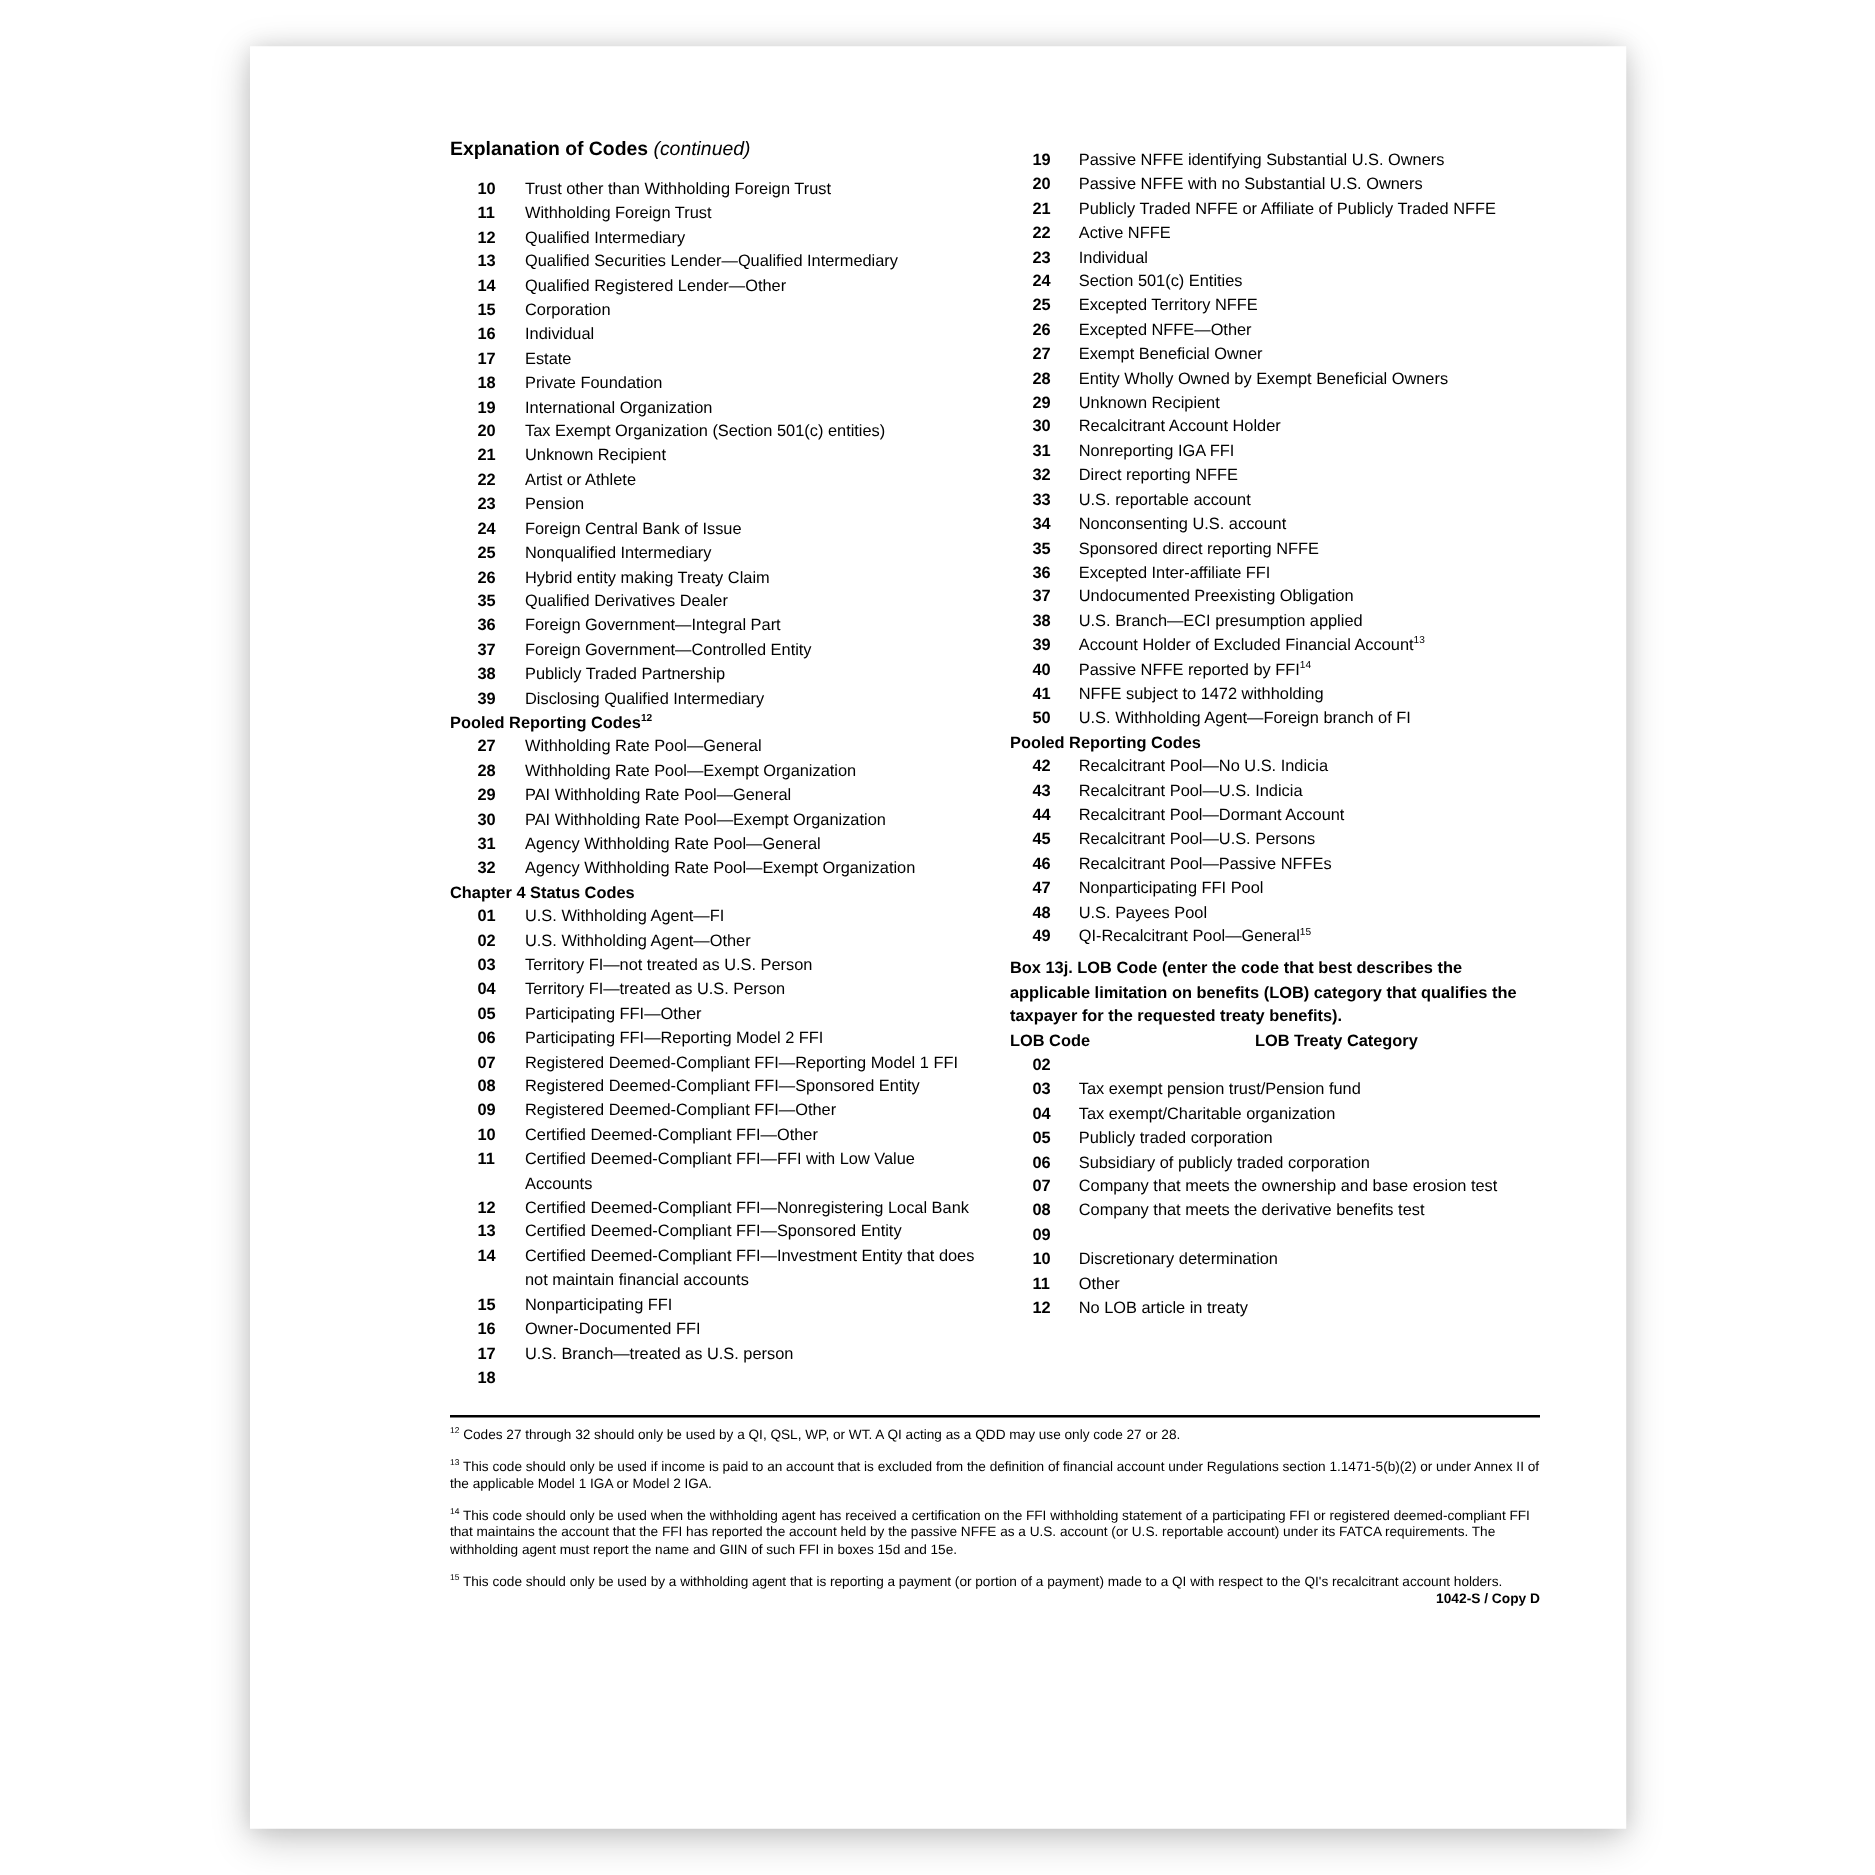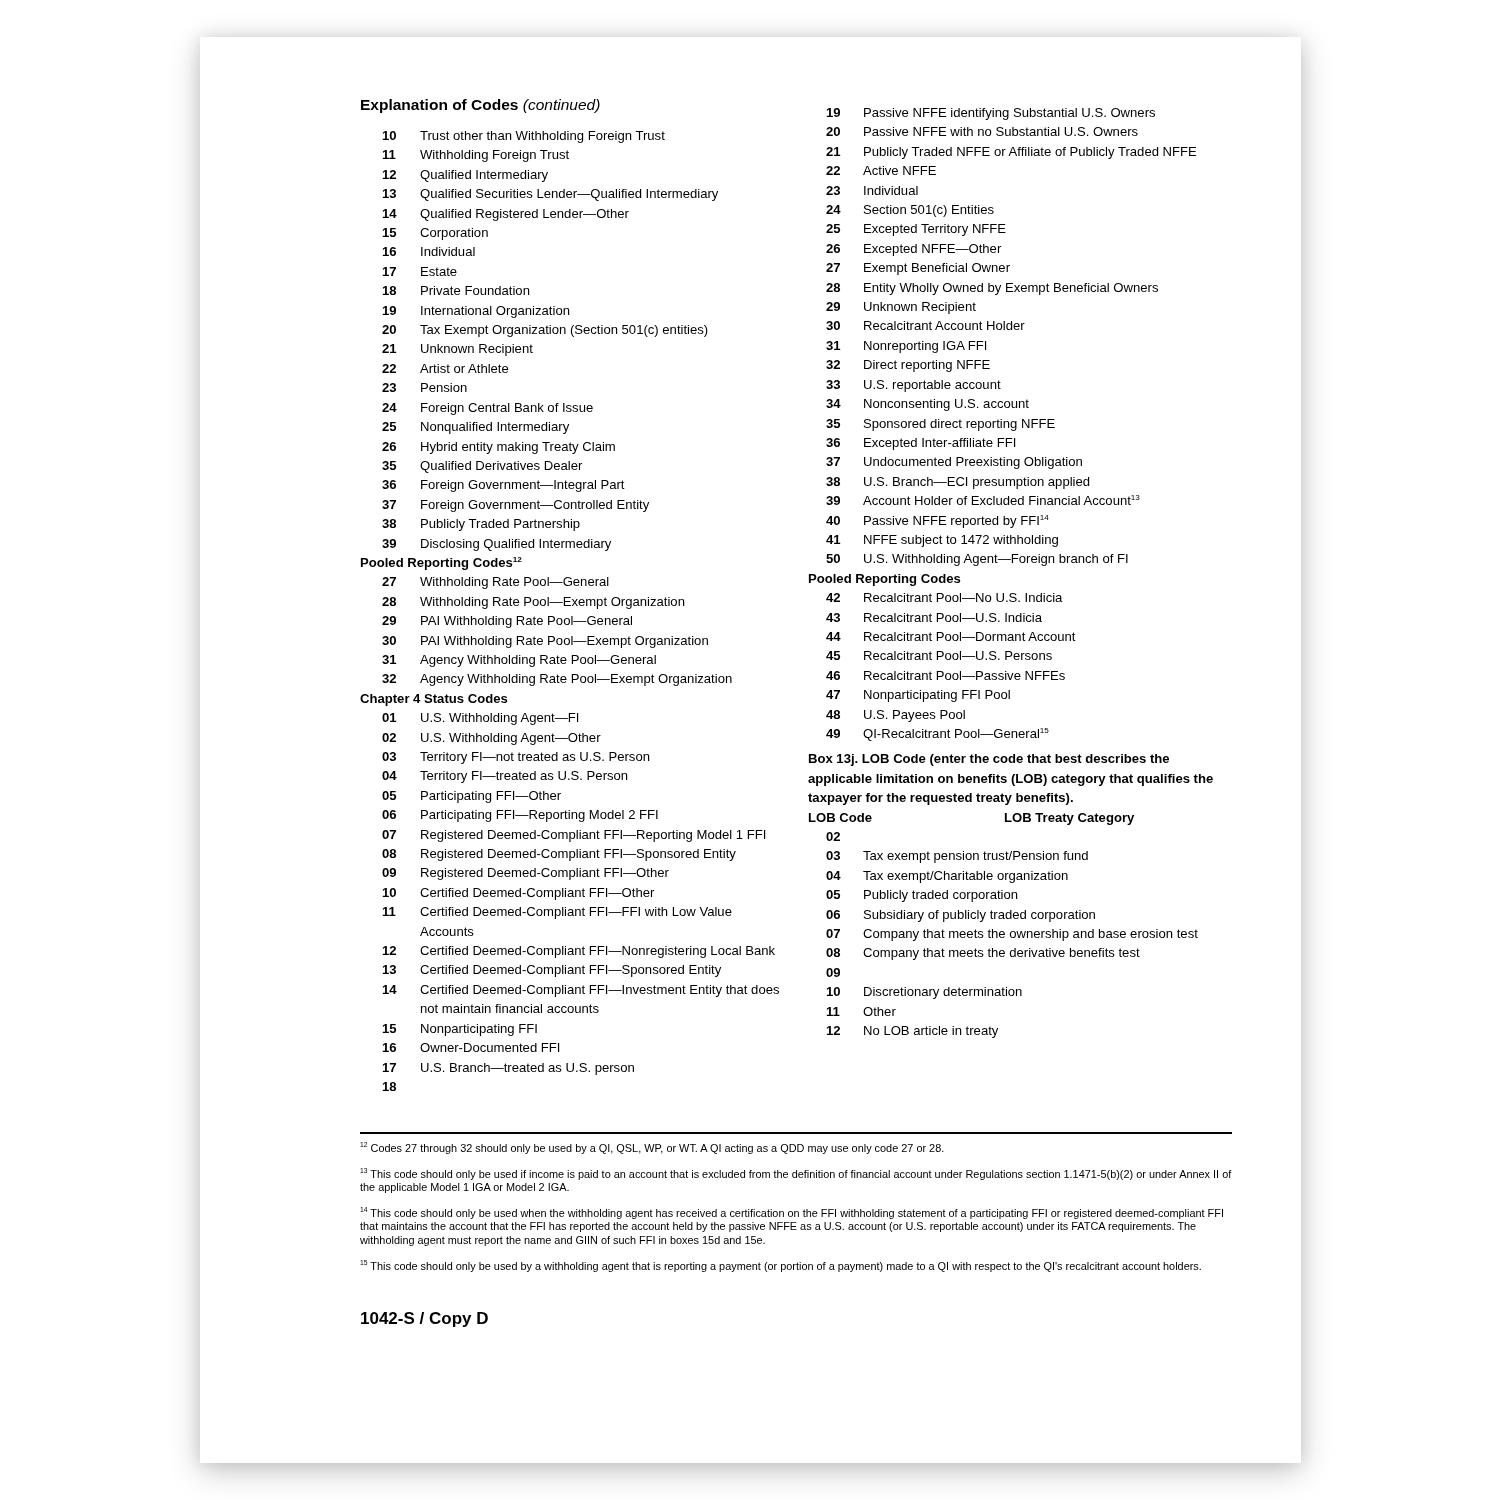--- a/index.html
+++ b/index.html
@@ -14,20 +14,21 @@
   .sheet {
     position: absolute; left: 200px; top: 37px;
     width: 1101px; height: 1426px;
     background: #ffffff;
     box-shadow: 0 8px 30px rgba(0,0,0,0.22), 0 0 16px rgba(0,0,0,0.10);
   }
   .col {
     position: absolute;
     font-size: 13.1px;
     line-height: 19.4px;
+    margin-top: 15px;
   }
   .col-left  { left: 160px; top: 58px;  width: 428px; }
   .col-right { left: 608px; top: 66px;  width: 414px; }
   .page-header {
     font-size: 15.5px; font-weight: bold; line-height: 20px;
     margin-bottom: 11px; white-space: nowrap;
   }
   .page-header .cont { font-weight: normal; font-style: italic; }
   .sec-heading { font-weight: bold; }
   .code-item { display: flex; }
@@ -41,21 +42,21 @@
   .footnotes {
     position: absolute; left: 160px; top: 1095px; width: 872px;
     border-top: 2px solid #000;
     padding-top: 8px;
     font-size: 10.9px; line-height: 13.6px;
   }
   .footnotes p { margin: 0; }
   .footnotes p + p { margin-top: 12px; }
   .page-footer {
     position: absolute; left: 160px; top: 1236px; width: 872px;
-    font-weight: bold; font-size: 17px; margin-top: 36px;
+    text-align: right; font-weight: bold; font-size: 11px;
   }
 </style>
 </head>
 <body>
 
 <div class="sheet">
 
   <div class="col col-left">
     <div class="page-header">
       <span>Explanation of Codes</span>

